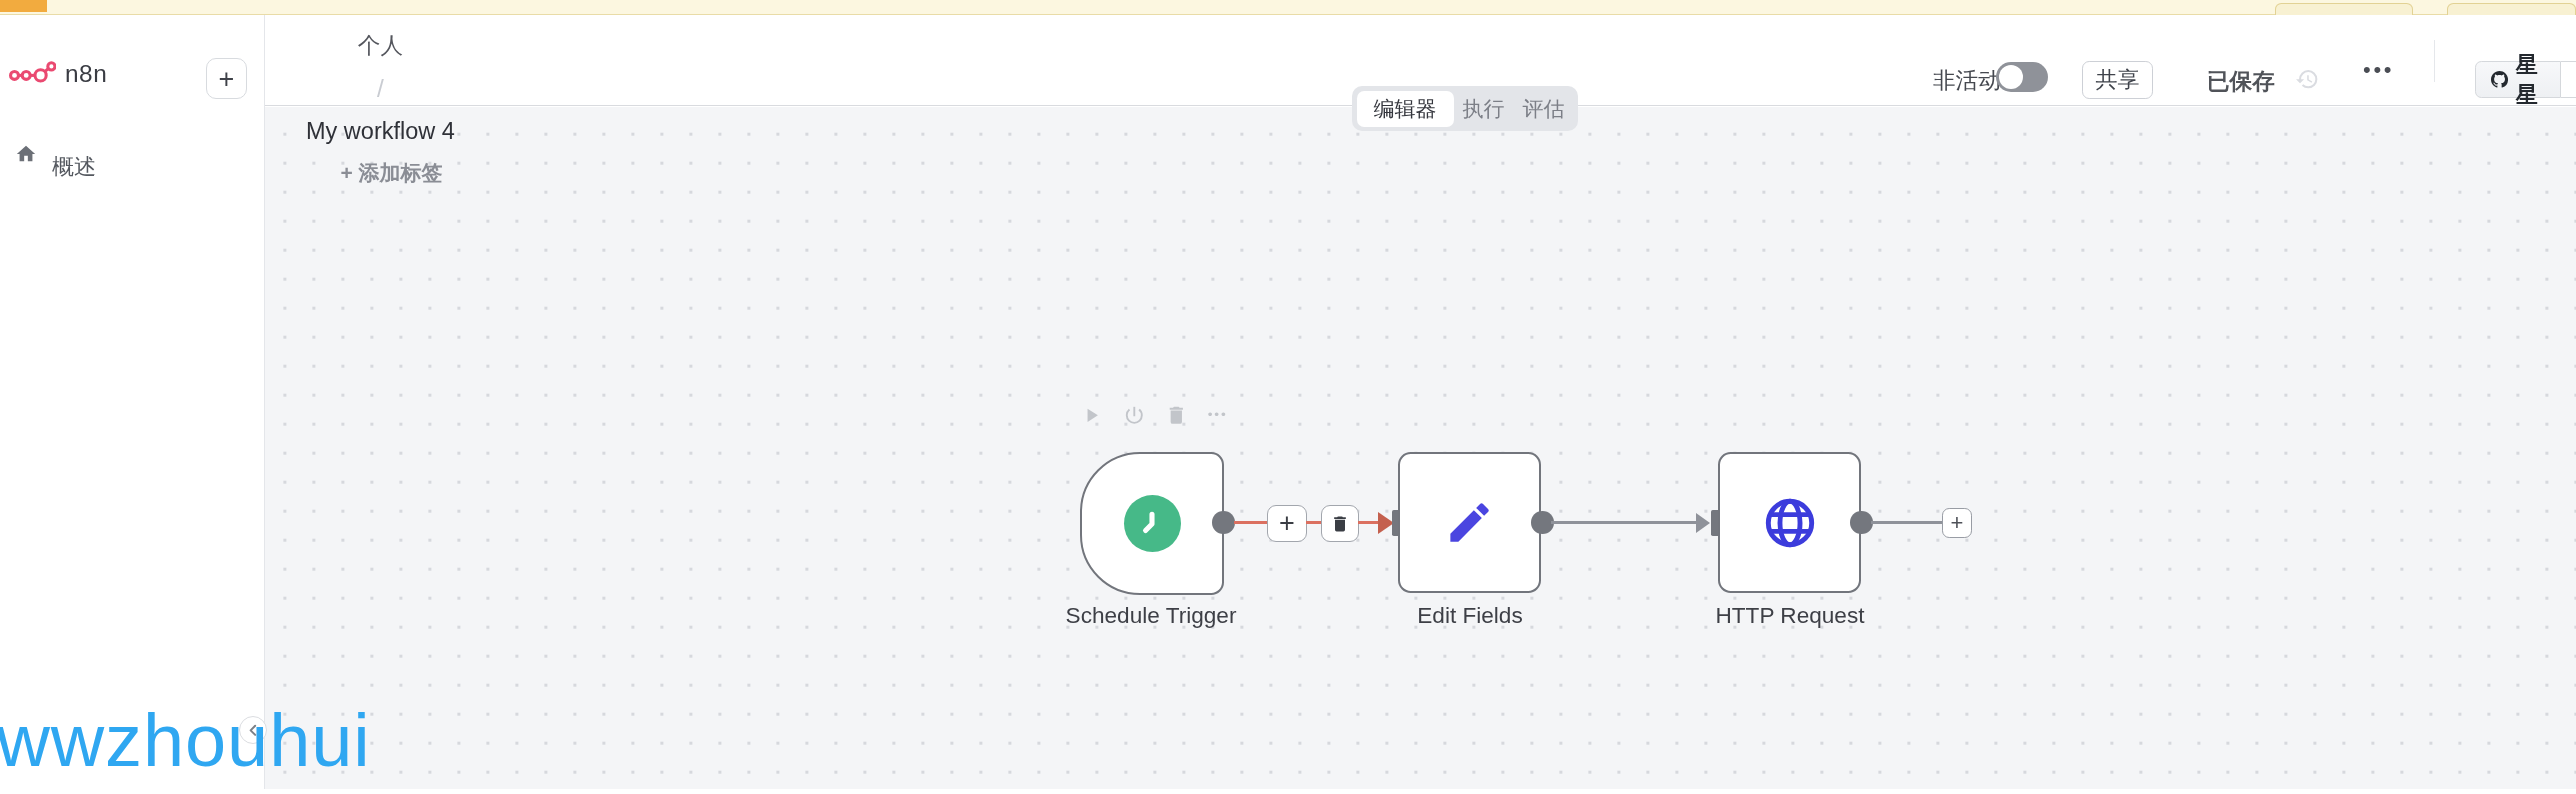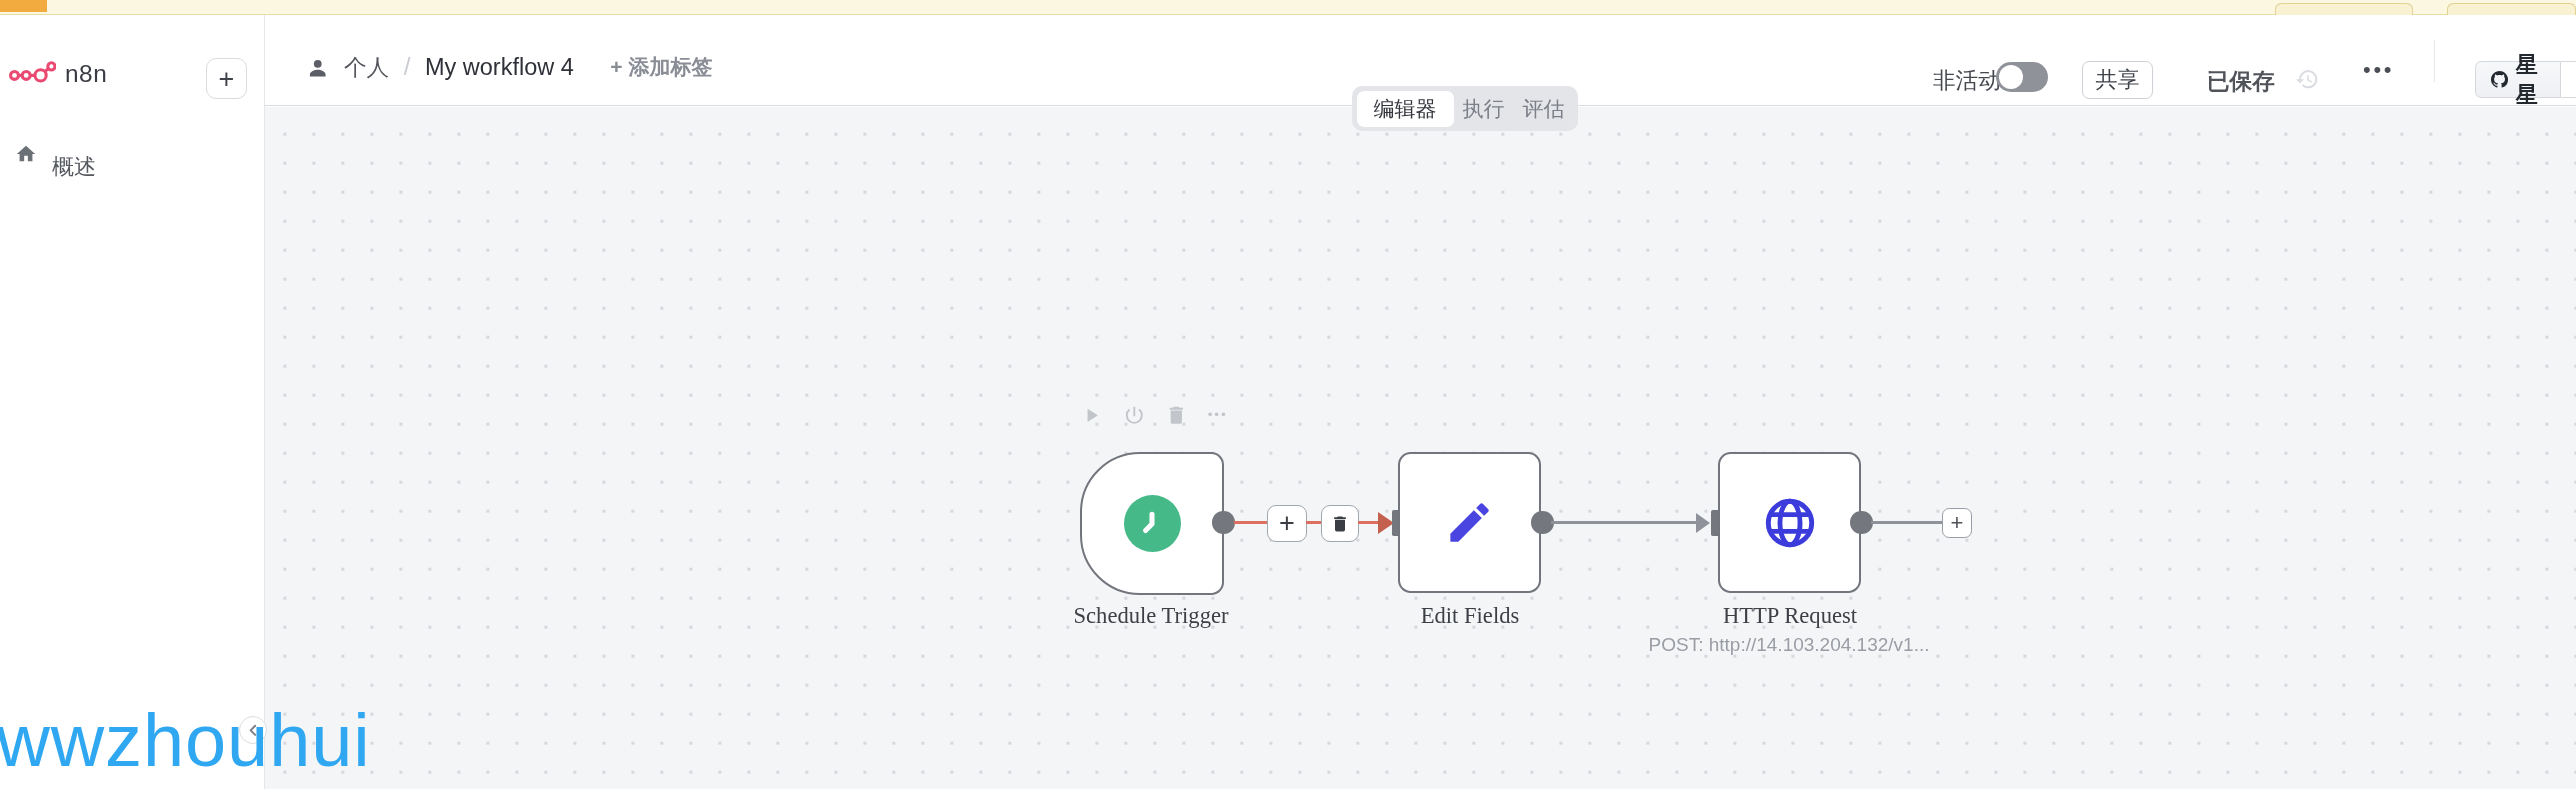--- a/index.html
+++ b/index.html
@@ -25,21 +25,21 @@
     border:1.5px solid #d8dbdf; border-radius:10px; background:#fff; color:#3f4249;
     font-size:27px; line-height:36px; text-align:center; font-weight:400; cursor:pointer; }
   .overview-row { position:absolute; left:14.5px; top:110px; display:flex; align-items:center; gap:15.4px; }
   .overview-label { font-size:22px; color:#54585f;margin-top:27px; }
   .collapse-btn { position:absolute; left:239px; top:701px; width:28px; height:28px;
     border-radius:50%; background:#fff; border:0.9px solid #dbdde1;
     display:flex; align-items:center; justify-content:center; }
   
   .header { position:absolute; left:265px; top:15.4px; width:2311px; height:91px;
     background:#fff; border-bottom:0.9px solid #d9dbdf; z-index:2; }
-  .crumbs { position:absolute; left:41px; top:0; height:104px; display:flex; align-items:center; gap:14.5px; }
+  .crumbs { position:absolute; left:41px; top:0; height:104px; display:flex; align-items:center; gap:14.5px;flex-direction:column; }
   .crumb-project { font-size:22.6px; color:#54565d; }
   .crumb-sep { font-size:24.4px; color:#c9ccd2; }
   .crumb-name { font-size:23.5px; color:#2f3138; }
   .add-tag { font-size:21px; color:#8a8d95; font-weight:600; margin-left:22px; cursor:pointer; }
   .activation-label { position:absolute; left:1668px; top:50px; font-size:22.6px; color:#45484f; }
   .toggle { position:absolute; left:1731px; top:47px; width:52px; height:30px;
     background:#8f9299; border-radius:15.4px; cursor:pointer; }
   .toggle-knob { position:absolute; left:2.7px; top:2.7px; width:24.4px; height:24.4px;
     background:#fff; border-radius:50%; }
   .share-btn { position:absolute; left:1817px; top:46px; width:71px; height:38px;
@@ -101,21 +101,21 @@
   .arrow.gray { top:513px; border-top:10px solid transparent; border-bottom:10px solid transparent;
     border-left:14.5px solid #8f929a; }
   .mid-btn { position:absolute; top:505px; background:#fff; border:1.8px solid #a2a6ad;
     border-radius:9px; display:flex; align-items:center; justify-content:center; cursor:pointer; }
   .mid-btn.addmid { left:1267px; width:40px; height:37px; font-size:27px; color:#3a3d44; }
   .mid-btn.delmid { left:1321px; width:38px; height:37px; }
   .end-plus { position:absolute; left:1942px; top:508px; width:30px; height:30px;
     background:#fff; border:1.8px solid #989ca4; border-radius:7.2px; font-size:22px;
     color:#4e5158; display:flex; align-items:center; justify-content:center; cursor:pointer; }
   .node-label { position:absolute; top:603px; width:326px; text-align:center;
-    font-size:22.6px; color:#3d3f46;font-family:Liberation Serif, serif; }
+    font-size:22.6px; color:#3d3f46; }
   .node-sub { position:absolute; top:634px; width:380px; text-align:center;
     font-size:19px; color:#9a9da5; white-space:nowrap; }
   
   .watermark { position:absolute; left:-3.6px; top:704px; font-size:74px; color:#2fa7f1;
     z-index:7; letter-spacing:0.9px; line-height:1; white-space:nowrap; }
 </style>
 </head>
 <body>
 
 <div id="screen">
@@ -258,19 +258,18 @@
       </svg>
     </div>
     <div class="out-dot" style="left:1850px"></div>
 
     <div class="wire gray" style="left:1871px;width:71px"></div>
     <div class="end-plus">+</div>
 
     <div class="node-label" style="left:988px">Schedule Trigger</div>
     <div class="node-label" style="left:1307px">Edit Fields</div>
     <div class="node-label" style="left:1627px">HTTP Request</div>
-    <div class="node-sub" style="left:1599px">POST: http://14.103.204.132/v1...</div>
   </div>
 
   <div class="watermark">wwzhouhui</div>
 
 </div>
 
 
 </body></html>

